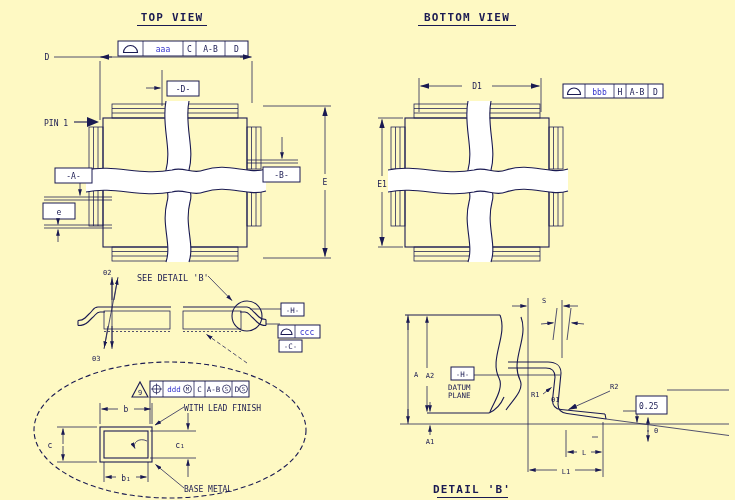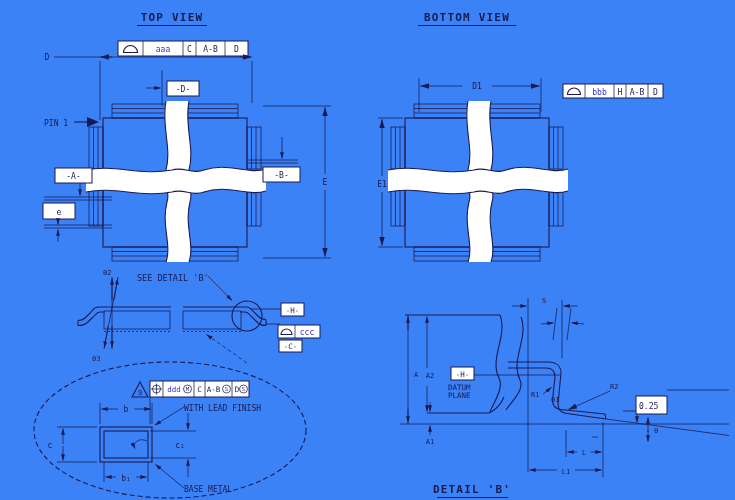--- a/index.html
+++ b/index.html
@@ -1,16 +1,16 @@
 <!DOCTYPE html>
 <html><head>
 <meta charset="utf-8">
 <style>
   html,body{margin:0;padding:0;background:#ffffff;}
-  .stage{position:relative;width:735px;height:500px;background:#3b82f6;overflow:hidden;}
+  .stage{position:relative;width:735px;height:500px;background:#fef9c3;overflow:hidden;}
   svg{display:block;}
   .ln{stroke:#1a1a52;fill:none;stroke-width:1.1;}
   .lt{stroke:#1a1a52;fill:none;stroke-width:0.75;}
   .bx{stroke:#1a1a52;fill:#ffffff;stroke-width:1;}
   .wh{fill:#ffffff;stroke:none;}
   .t{font-family:"DejaVu Sans Mono",monospace;font-size:8px;fill:#1a1a52;}
   .t7{font-size:7px;}
   .t75{font-size:7.5px;}
   .t85{font-size:8.5px;}
   .tol{fill:#3333cc;}

